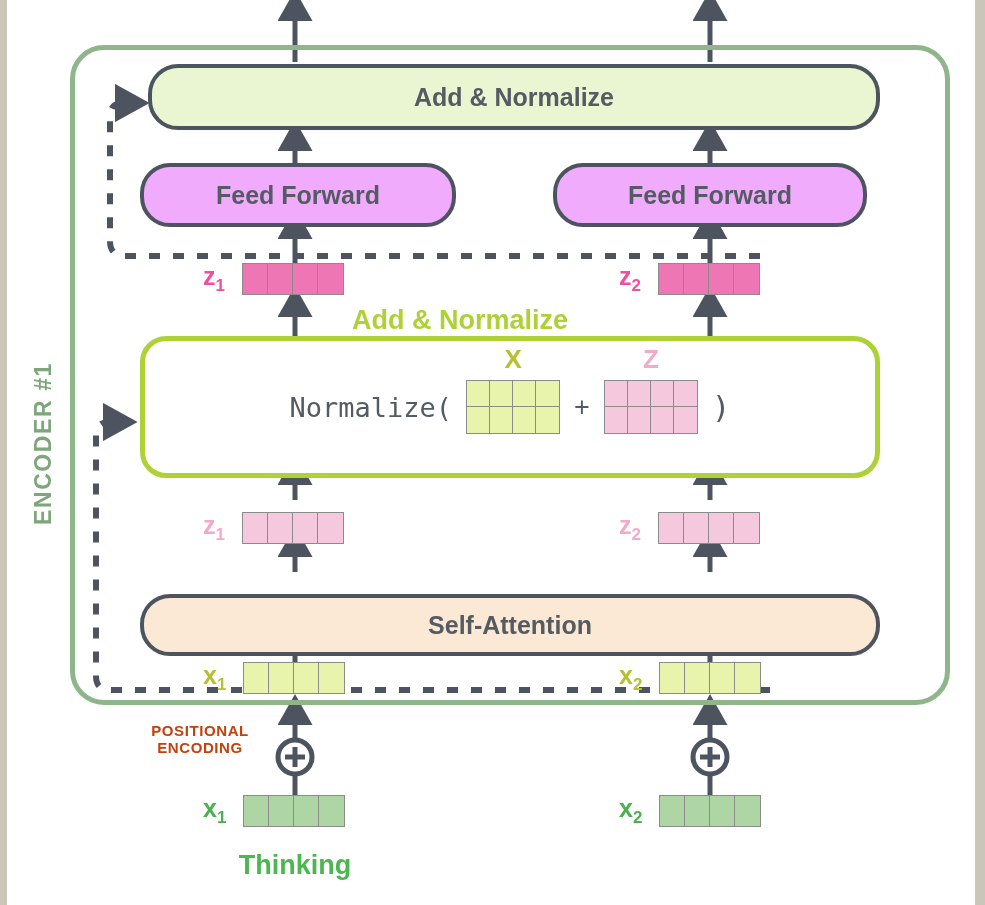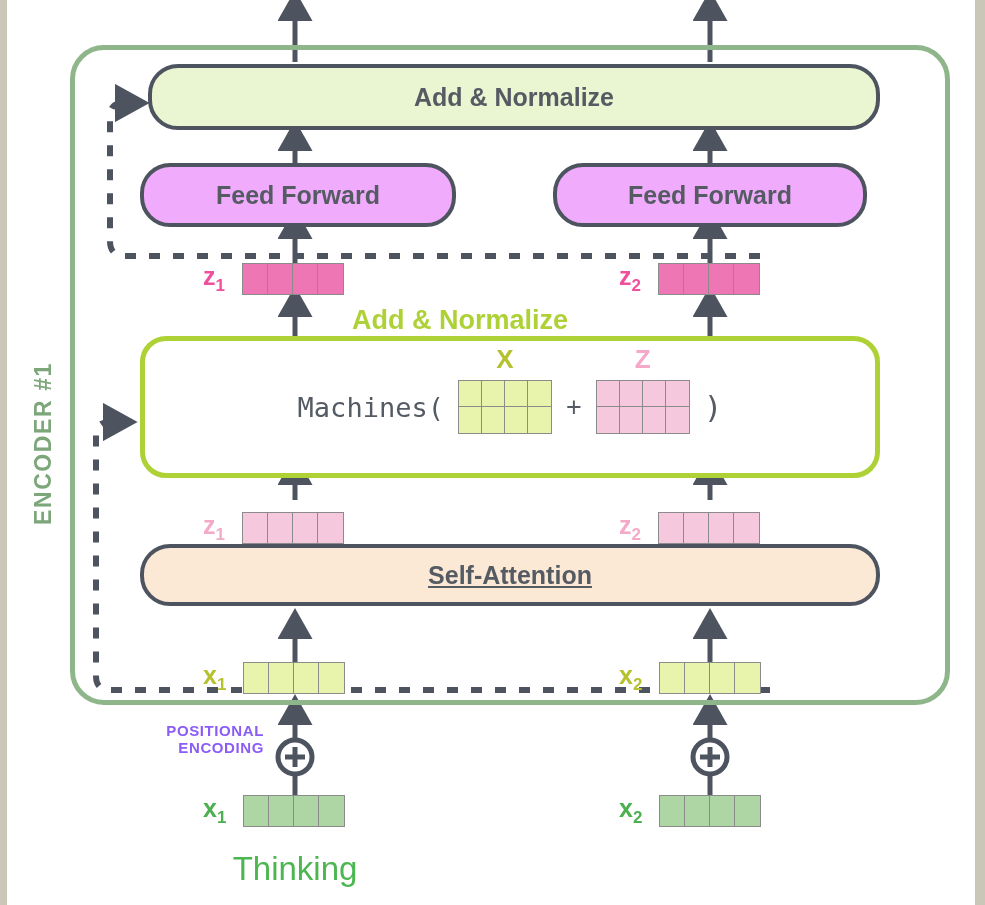--- a/index.html
+++ b/index.html
@@ -171,43 +171,43 @@
 
   .vec-name.xlime  { color: #b5c12e; }
   .vector.xlime .cell { background: #e8f4ac; }
 
   .vec-name.xgreen { color: #4caf50; }
   .vector.xgreen .cell { background: #aed6a5; }
 
   
   .word-label {
     color: #4cb750;
-    font-size: 33px;
-    font-weight: 400;
+    font-size: 27px;
+    font-weight: 700;
     font-family: "Liberation Sans", sans-serif;
     text-align: center;
   }
 
   
   #addnorm-caption {
     color: #aed136;
     font-size: 27px;
     font-weight: 700;
     font-family: "Liberation Sans", sans-serif;
     white-space: nowrap;
   }
 
   
   #posenc-caption {
-    color: #8b5cf6;
+    color: #c2410c;
     font-size: 15px;
     font-weight: 700;
     letter-spacing: 0.6px;
     line-height: 1.15;
-    text-align: right;
+    text-align: center;
     font-family: "Liberation Sans", sans-serif;
   }
 
   
   #vectors {
     position: absolute;
     left: 0; top: 0;
     width: 985px; height: 905px;
     pointer-events: none;
   }
@@ -317,21 +317,21 @@
       <div class="cell"></div>
       <div class="cell"></div>
     </div>
   </div>
 
   <div id="addnorm-caption" class="abs" style="left:352px; top:305px;">Add &amp; Normalize</div>
 
   <div id="layernorm-box" class="abs" style="left:140px; top:336px; width:740px; height:142px;">
     <div id="layernorm-inner">
 
-      <span id="layernorm-text">Machines(</span>
+      <span id="layernorm-text">Normalize(</span>
 
       <div class="matrix-wrap">
         <span class="matrix-label x">X</span>
         <div class="matrix x-mat">
           <div class="cell"></div>
           <div class="cell"></div>
           <div class="cell"></div>
           <div class="cell"></div>
           <div class="cell"></div>
           <div class="cell"></div>
@@ -377,21 +377,21 @@
       <span>z</span><sub>2</sub>
     </span>
     <div class="vector zsoft">
       <div class="cell"></div>
       <div class="cell"></div>
       <div class="cell"></div>
       <div class="cell"></div>
     </div>
   </div>
 
-  <div class="pill selfattn abs" style="left:140px; top:544px; width:740px; height:62px;text-decoration:underline;">
+  <div class="pill selfattn abs" style="left:140px; top:594px; width:740px; height:62px;">
     <span>Self-Attention</span>
   </div>
 
   <div class="vec-group abs" style="left:203px; top:662px;">
     <span class="vec-name xlime">
       <span>x</span><sub>1</sub>
     </span>
     <div class="vector xlime">
       <div class="cell"></div>
       <div class="cell"></div>

